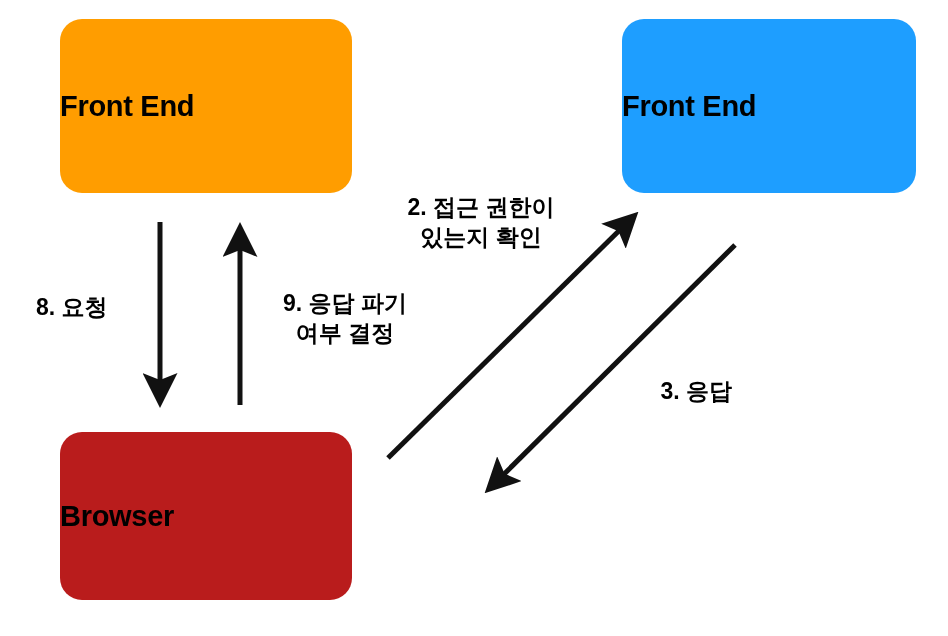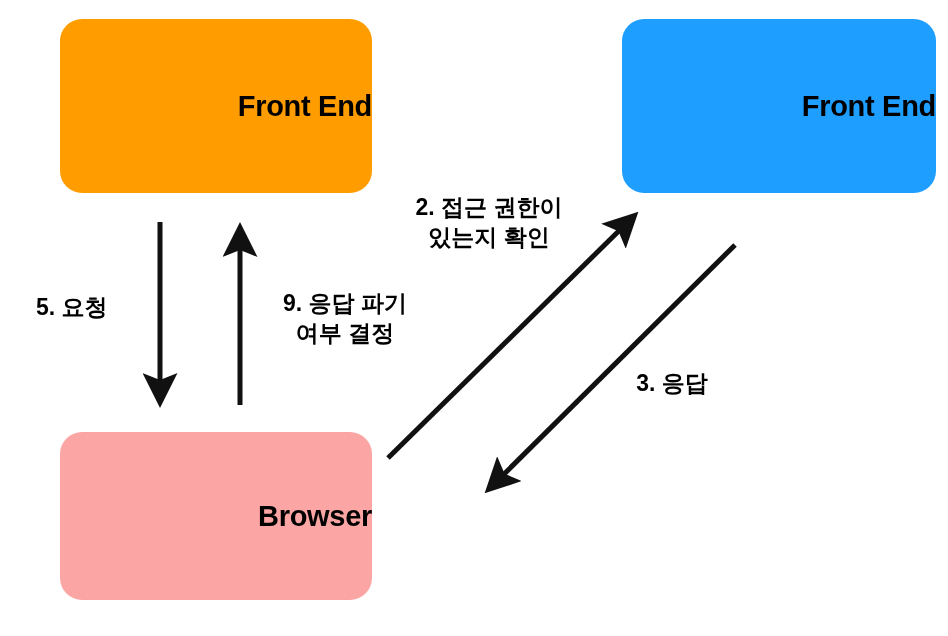--- a/index.html
+++ b/index.html
@@ -15,22 +15,21 @@
     width: 948px;
     height: 636px;
     background: #ffffff;
     overflow: hidden;
   }
   .node-box {
     position: absolute;
     border-radius: 22px;
     display: flex;
     align-items: center;
-    justify-content: flex-end;
-    padding-left: 20px;
+    justify-content: flex-start;
   }
   .node-label {
     font-size: 29px;
     font-weight: bold;
     color: #000000;
     letter-spacing: -0.3px;
     white-space: nowrap;
   }
   #box-front-end {
     left: 60px;  top: 19px;
@@ -38,40 +37,40 @@
     background: #FF9D00;
   }
   #box-back-end {
     left: 622px; top: 19px;
     width: 294px; height: 174px;
     background: #1E9EFF;
   }
   #box-browser {
     left: 60px;  top: 432px;
     width: 292px; height: 168px;
-    background: #fca5a5;
+    background: #b91c1c;
   }
   #arrow-layer {
     position: absolute;
     left: 0; top: 0;
     width: 948px; height: 636px;
   }
   .edge-label {
     position: absolute;
     font-size: 23px;
     font-weight: bold;
     color: #000000;
     line-height: 1.32;
     white-space: pre-line;
     text-align: center;
   }
   #label-request      { left: 36px;  top: 292px; width: 120px; text-align: left; }
   #label-discard      { left: 256px; top: 288px; width: 178px; }
-  #label-check-auth   { left: 380px; top: 192px; width: 218px; }
-  #label-response     { left: 612px; top: 368px; width: 120px; text-align: center; }
+  #label-check-auth   { left: 372px; top: 192px; width: 218px; }
+  #label-response     { left: 612px; top: 376px; width: 120px; text-align: right; }
 </style>
 </head>
 <body>
 
 <div id="canvas">
 
   <svg id="arrow-layer" viewBox="0 0 948 636" xmlns="http://www.w3.org/2000/svg">
     <defs>
       <marker id="head" markerWidth="7" markerHeight="7" refX="5.2" refY="3.5" orient="auto" markerUnits="strokeWidth">
         <path d="M 0 0 L 7 3.5 L 0 7 L 1.4 3.5 Z" fill="#111111"></path>
@@ -92,21 +91,21 @@
   </div>
 
   <div class="node-box" id="box-back-end">
     <span class="node-label">Front End</span>
   </div>
 
   <div class="node-box" id="box-browser">
     <span class="node-label">Browser</span>
   </div>
 
-  <div class="edge-label" id="label-request">5. 요청</div>
+  <div class="edge-label" id="label-request">8. 요청</div>
 
   <div class="edge-label" id="label-check-auth">2. 접근 권한이
 있는지 확인</div>
 
   <div class="edge-label" id="label-response">3. 응답</div>
 
   <div class="edge-label" id="label-discard">9. 응답 파기
 여부 결정</div>
 
 </div>

